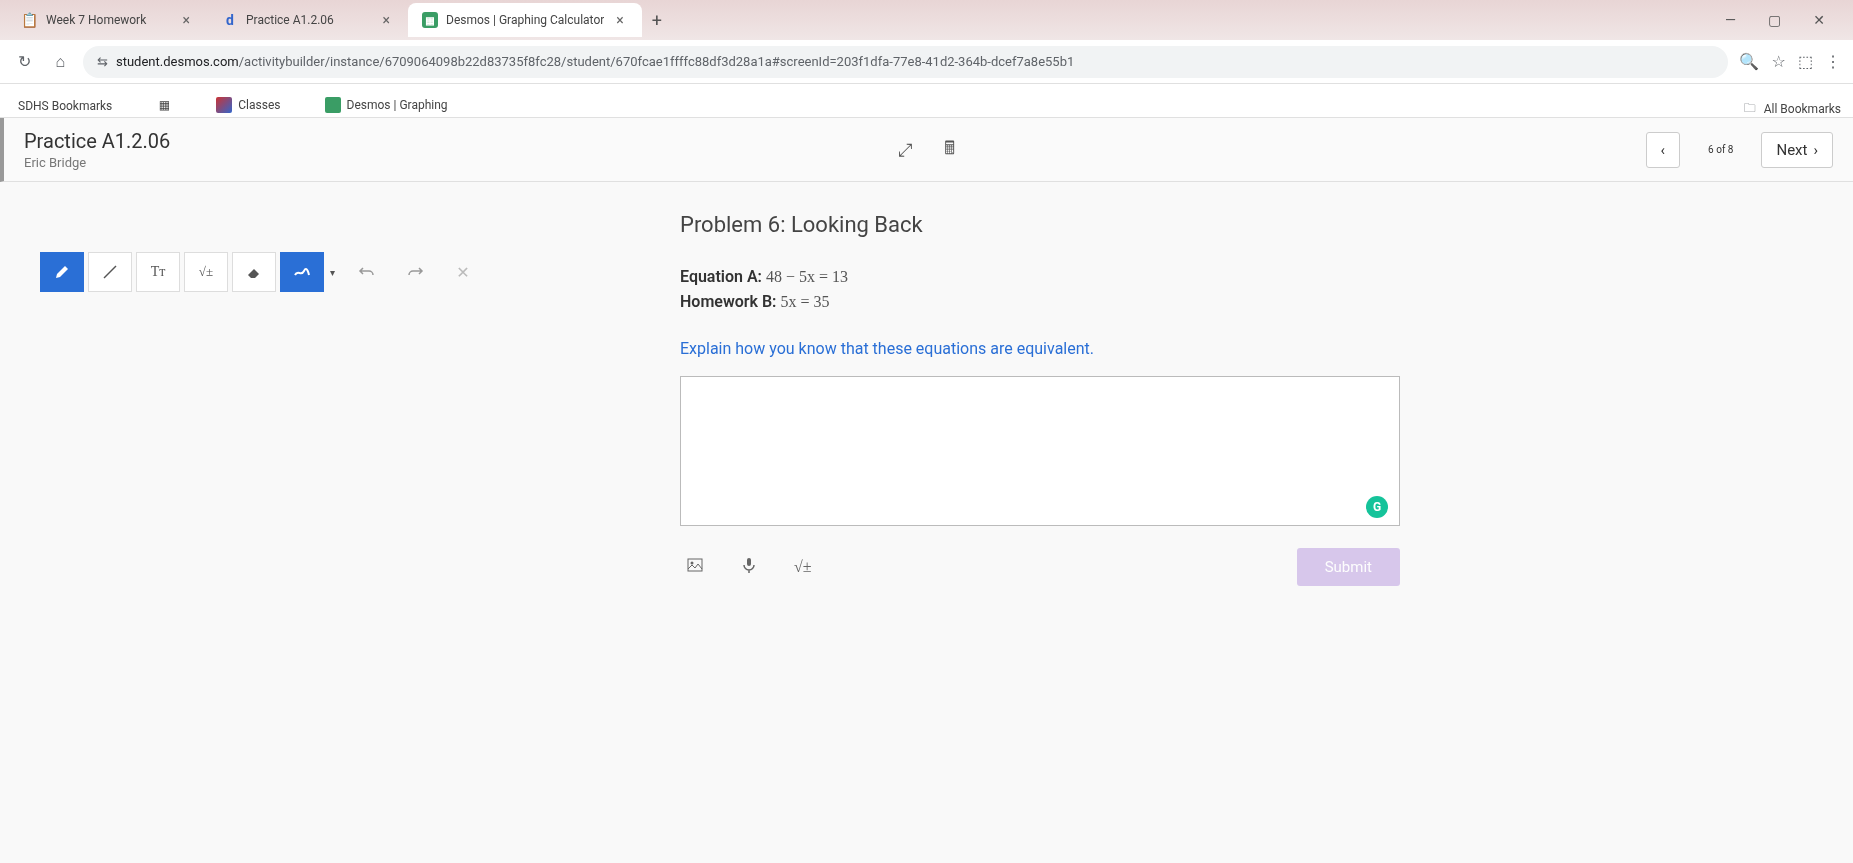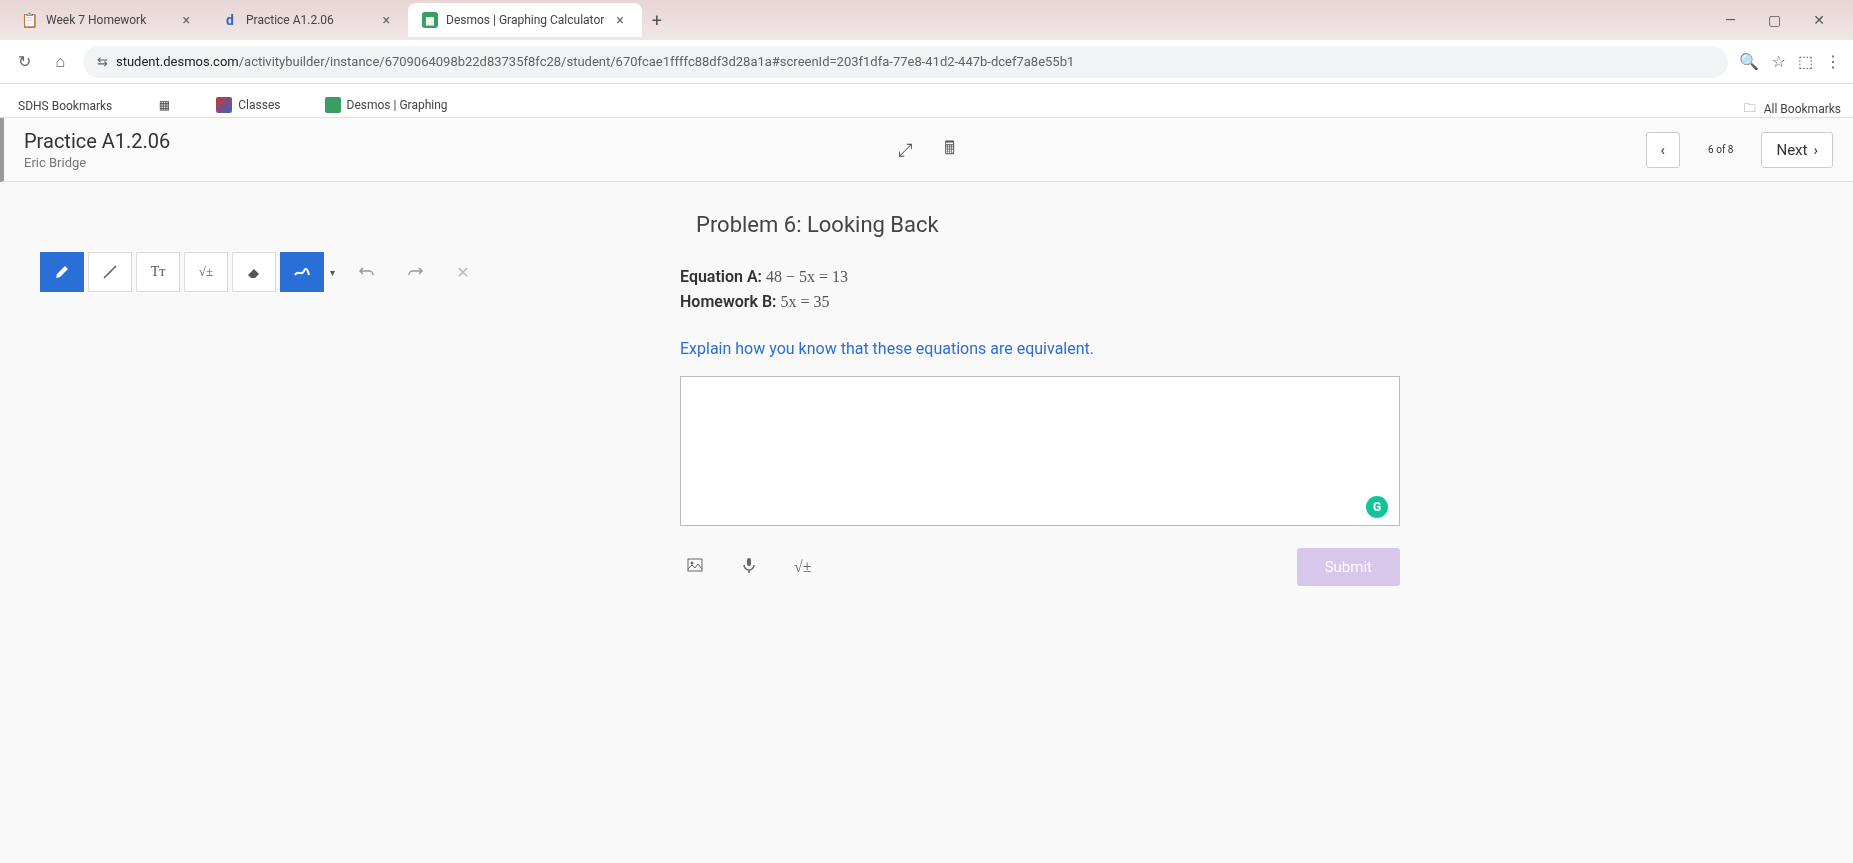--- a/index.html
+++ b/index.html
@@ -54,21 +54,21 @@
     
     
     .toolbar { display: flex; gap: 4px; align-items: center; margin-top: 40px; }
     .tool-btn { width: 44px; height: 40px; display: flex; align-items: center; justify-content: center; background: #fff; border: 1px solid #ddd; cursor: pointer; color: #555; font-size: 16px; }
     .tool-btn.active { background: #2a6fd6; color: #fff; border-color: #2a6fd6; }
     .tool-btn.undo-redo { border: none; background: transparent; color: #999; }
     .tool-dropdown { display: flex; align-items: center; }
     .dropdown-caret { font-size: 10px; color: #555; padding: 0 6px; cursor: pointer; }
     
     
-    .problem-title { font-size: 22px; color: #444; font-weight: 400; margin-bottom: 30px; margin-left: 16px; }
+    .problem-title { font-size: 22px; color: #444; font-weight: 400; margin-bottom: 30px; }
     .problem-intro { color: #666; font-size: 16px; margin-bottom: 24px; }
     .equation-line { color: #333; font-size: 16px; margin-bottom: 6px; }
     .equation-line strong { font-weight: 600; }
     .equation-line .math { font-family: 'Times New Roman', serif; color: #555; margin-top: 24px; }
     .problem-question { color: #2a6fd6; font-size: 16px; margin-top: 28px; margin-bottom: 18px; }
     
     
     .answer-box { border: 1px solid #bbb; background: #fff; width: 100%; height: 150px; padding: 12px; font-size: 14px; resize: none; position: relative; }
     .answer-wrap { position: relative; }
     .grammarly { position: absolute; right: 12px; bottom: 12px; width: 22px; height: 22px; background: #15c39a; border-radius: 50%; color: #fff; display: flex; align-items: center; justify-content: center; font-weight: bold; font-size: 12px; pointer-events: none; }
@@ -104,21 +104,21 @@
     <span class="window-ctrl">✕</span>
   </div>
 </div>
 
 <div class="address-bar">
   <span class="nav-btn">↻</span>
   <span class="nav-btn">⌂</span>
   <div class="url-box">
     <span>⇆</span>
     <span class="url-text">
-      <span class="domain">student.desmos.com</span><span class="path">/activitybuilder/instance/6709064098b22d83735f8fc28/student/670fcae1ffffc88df3d28a1a#screenId=203f1dfa-77e8-41d2-447b-dcef7a8e55b1</span>
+      <span class="domain">student.desmos.com</span><span class="path">/activitybuilder/instance/6709064098b22d83735f8fc28/student/670fcae1ffffc88df3d28a1a#screenId=203f1dfa-77e8-41d2-364b-dcef7a8e55b1</span>
     </span>
   </div>
   <span class="addr-icon">🔍</span>
   <span class="addr-icon">☆</span>
   <span class="addr-icon">⬚</span>
   <span class="addr-icon">⋮</span>
 </div>
 
 <div class="bookmarks-bar">
   <div class="bookmark">

